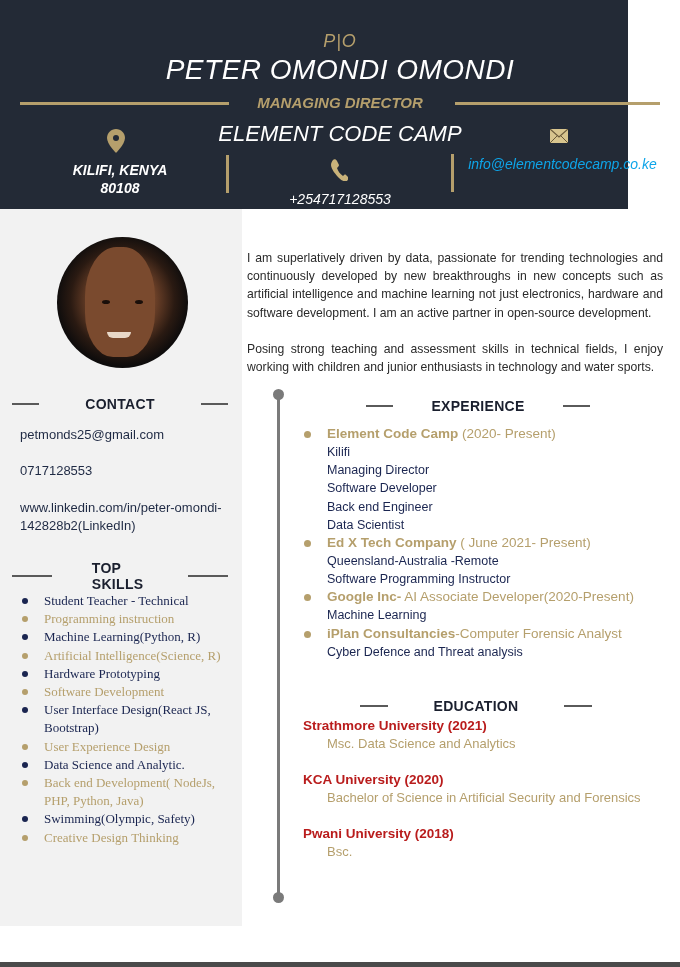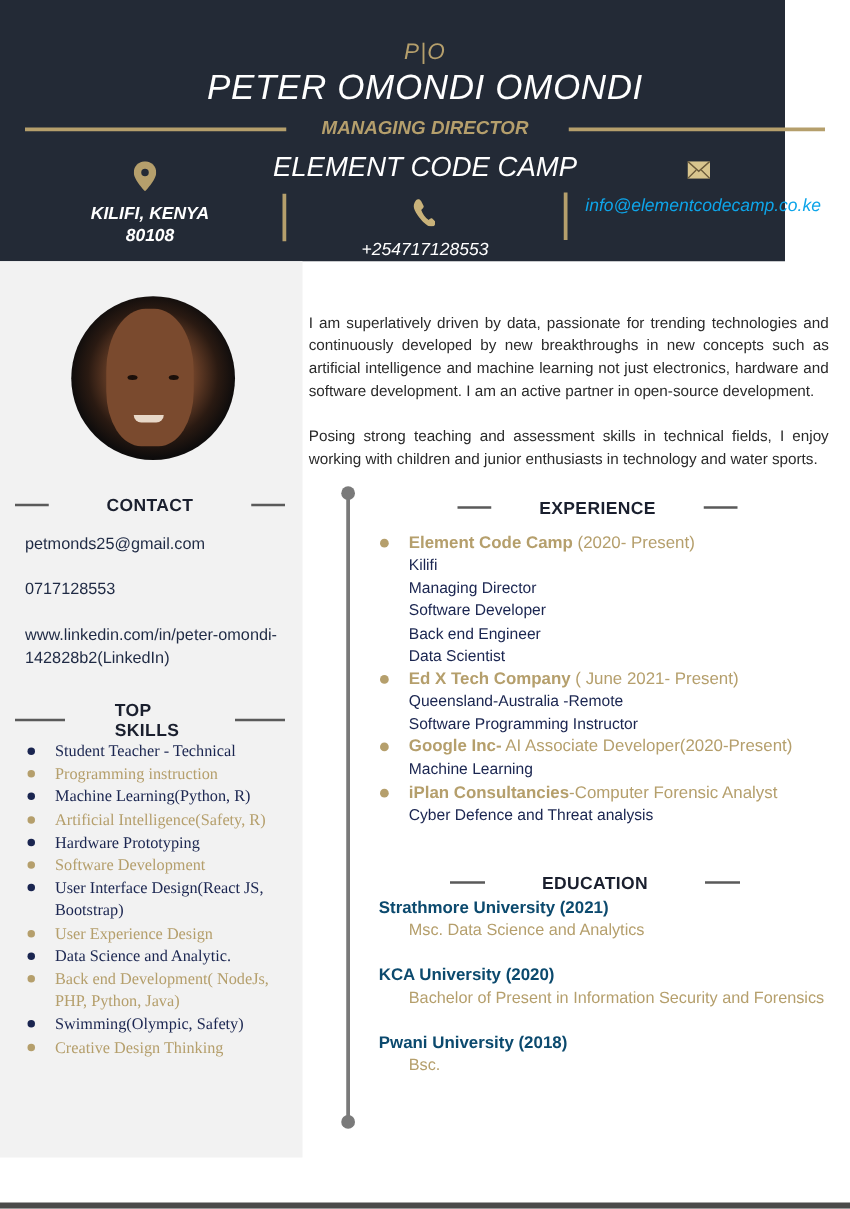--- a/index.html
+++ b/index.html
@@ -43,21 +43,21 @@
   .tl-dot { position: absolute; left: 273px; width: 11px; height: 11px; border-radius: 50%; background: #7a7a7a; }
 
   .exp { position: absolute; left: 303px; top: 425px; width: 370px; }
   .job { position: relative; padding-left: 24px; }
   .job::before { content: ""; position: absolute; left: 1px; top: 6px; width: 7px; height: 7px; border-radius: 50%; background: #b59f6c; }
   .job .jt { font-size: 13.5px; line-height: 18px; color: #b59f6c; }
   .job .jt b { font-weight: bold; }
   .job .jl { font-size: 12.5px; line-height: 18.2px; color: #1a2550; }
 
   .edu { position: absolute; left: 303px; top: 717px; width: 370px; }
-  .school { font-size: 13.5px; font-weight: bold; color: #0c4a6e; line-height: 18px; }
+  .school { font-size: 13.5px; font-weight: bold; color: #b91c1c; line-height: 18px; }
   .degree { font-size: 13px; color: #b59f6c; line-height: 18px; padding-left: 24px; margin-bottom: 18px; }
 
   .bottom-bar { position: absolute; left: 0; top: 962px; width: 680px; height: 5px; background: #4a4a4a; }
 </style>
 </head>
 <body>
 
 <div class="header">
   <div class="initials">P|O</div>
   <div class="name">PETER OMONDI OMONDI</div>
@@ -116,21 +116,21 @@
 <div class="sec-head" style="left:12px; top:560px; width:216px;">
   <span class="dash" style="width:60px;"></span>
   <span style="margin:0 8px;">TOP SKILLS</span>
   <span class="dash" style="width:60px;"></span>
 </div>
 
 <ul class="skills">
   <li class="navy">Student Teacher - Technical</li>
   <li class="gold">Programming instruction</li>
   <li class="navy">Machine Learning(Python, R)</li>
-  <li class="gold">Artificial Intelligence(Safety, R)</li>
+  <li class="gold">Artificial Intelligence(Science, R)</li>
   <li class="navy">Hardware Prototyping</li>
   <li class="gold">Software Development</li>
   <li class="navy">User Interface Design(React JS, Bootstrap)</li>
   <li class="gold">User Experience Design</li>
   <li class="navy">Data Science and Analytic.</li>
   <li class="gold">Back end Development( NodeJs, PHP, Python, Java)</li>
   <li class="navy">Swimming(Olympic, Safety)</li>
   <li class="gold">Creative Design Thinking</li>
 </ul>
 
@@ -176,18 +176,18 @@
 <div class="sec-head" style="left:360px; top:698px; width:232px;">
   <span class="dash" style="width:60px;"></span>
   <span style="margin:0 14px;">EDUCATION</span>
   <span class="dash" style="width:60px;"></span>
 </div>
 
 <div class="edu">
   <div class="school">Strathmore University (2021)</div>
   <div class="degree">Msc. Data Science and Analytics</div>
   <div class="school">KCA University (2020)</div>
-  <div class="degree">Bachelor of Present in Information Security and Forensics</div>
+  <div class="degree">Bachelor of Science in Artificial Security and Forensics</div>
   <div class="school">Pwani University (2018)</div>
   <div class="degree">Bsc.</div>
 </div>
 
 <div class="bottom-bar"></div>
 
 </body></html>

